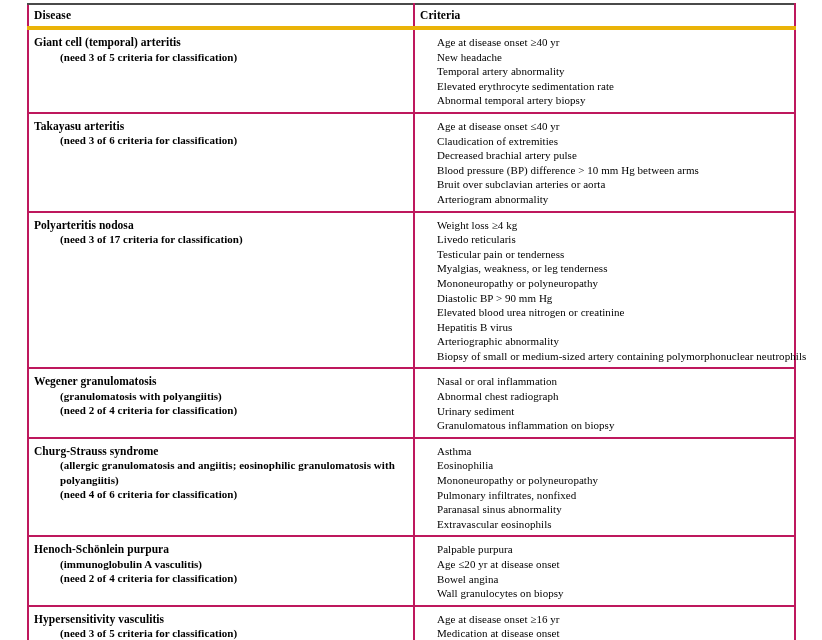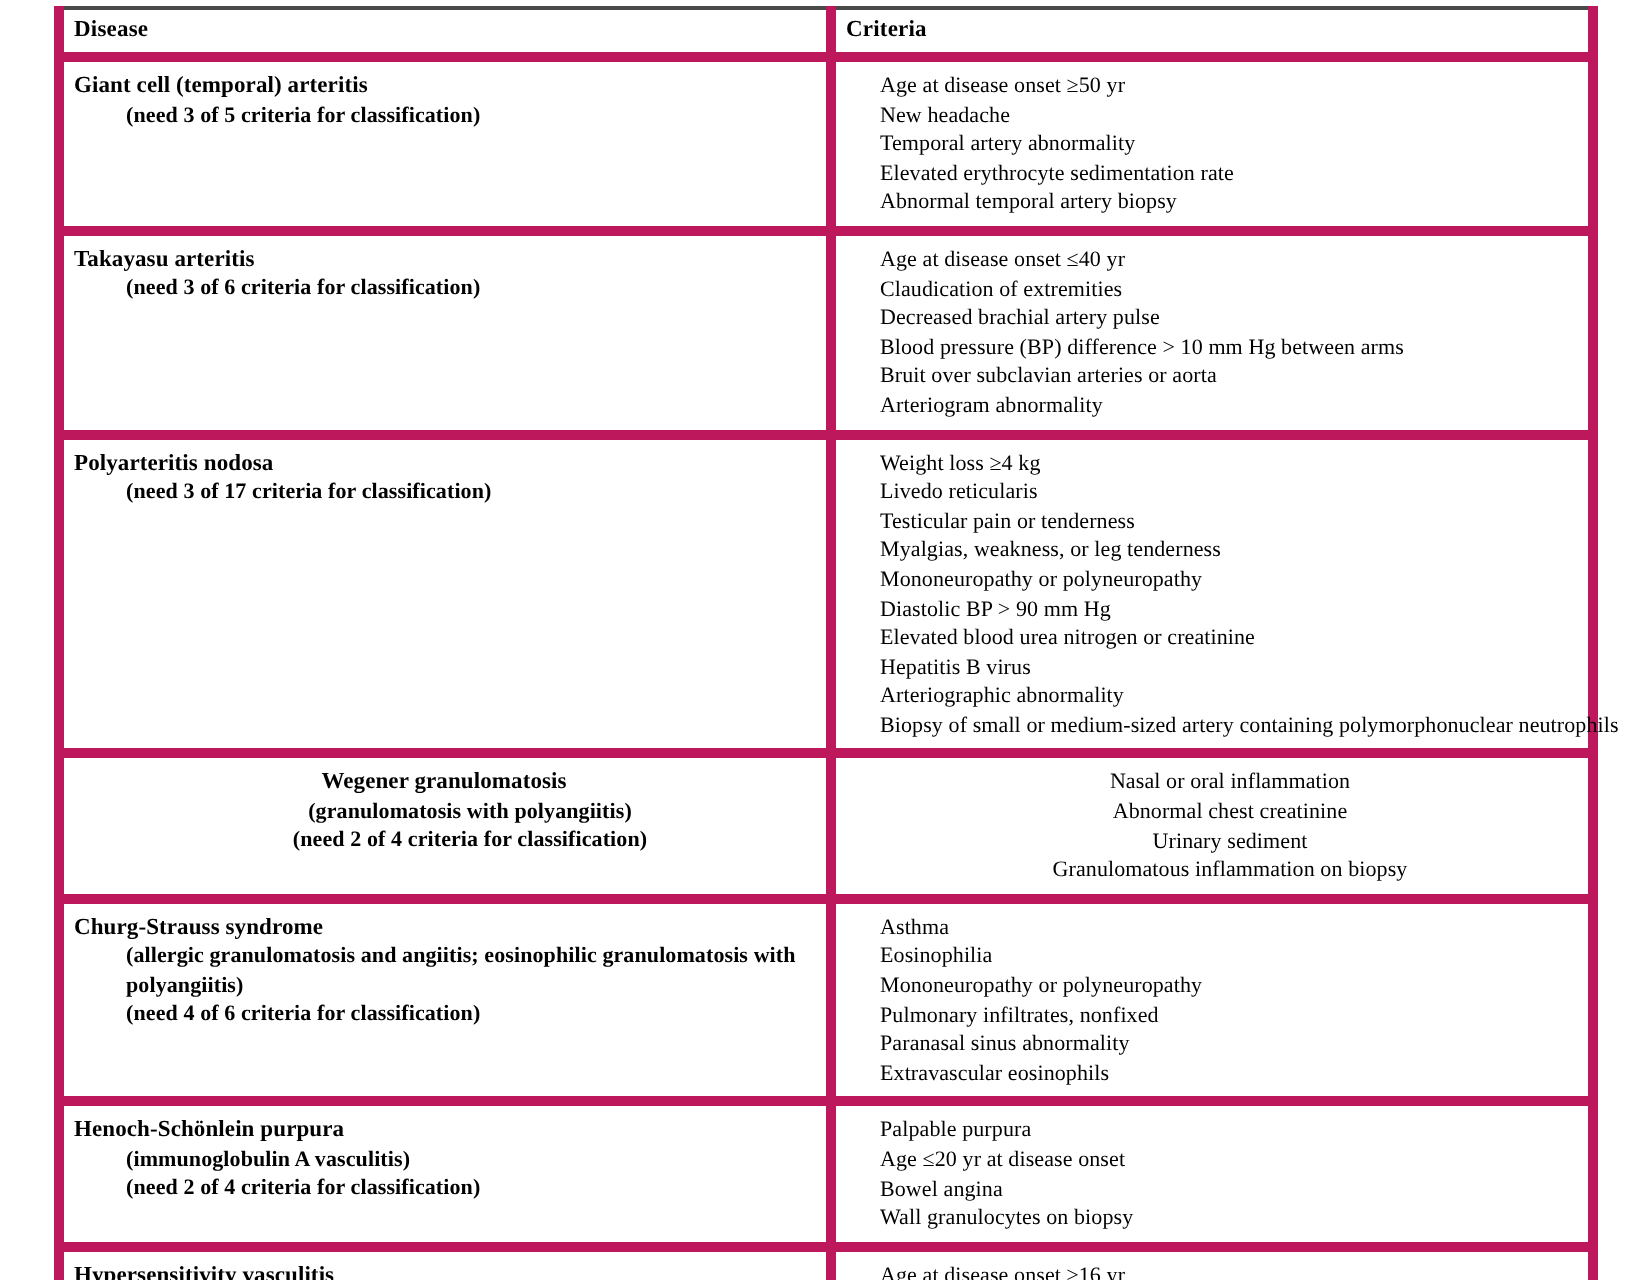--- a/index.html
+++ b/index.html
@@ -23,21 +23,21 @@
   }
 
   table.vasculitis-table {
     border-collapse: collapse;
     table-layout: fixed;
     width: 767px;
   }
 
   table.vasculitis-table td,
   table.vasculitis-table th {
-    border: 5px solid #be185d;
+    border: 2px solid #be185d;
     vertical-align: top;
     padding: 0;
     background: #ffffff;
   }
 
   col.col-disease { width: 386px; }
   col.col-criteria { width: 381px; }
 
   
   tr.header-row th {
@@ -82,21 +82,21 @@
     font-size: 11px;
     line-height: 14.6px;
     white-space: nowrap;
     letter-spacing: 0.05px;
   }
 
   
   tr[data-row="0"] td { height: 68px; }
   tr[data-row="1"] td { height: 88px; margin-top: 24px; }
   tr[data-row="2"] td { height: 139px; }
-  tr[data-row="3"] td { height: 62px; text-align: center; }
+  tr[data-row="3"] td { height: 62px; }
   tr[data-row="4"] td { height: 79px; }
   tr[data-row="5"] td { height: 58px; margin-top: 37px; }
   tr[data-row="6"] td { height: 78px; border-bottom: 2px solid #4a4a4a; }
 </style>
 </head>
 <body>
 
 <div id="table-wrap">
   <table class="vasculitis-table">
     <colgroup>
@@ -116,21 +116,21 @@
     <tbody id="table-body">
         <tr data-row="0">
           <td>
             <div class="disease-cell-inner">
               <div class="disease-name">Giant cell (temporal) arteritis</div>
               <div class="disease-note">(need 3 of 5 criteria for classification)</div>
             </div>
           </td>
           <td>
             <div class="criteria-cell-inner">
-              <div class="criteria-item">Age at disease onset ≥50 yr</div>
+              <div class="criteria-item">Age at disease onset ≥40 yr</div>
               <div class="criteria-item">New headache</div>
               <div class="criteria-item">Temporal artery abnormality</div>
               <div class="criteria-item">Elevated erythrocyte sedimentation rate</div>
               <div class="criteria-item">Abnormal temporal artery biopsy</div>
             </div>
           </td>
         </tr>
         <tr data-row="1">
           <td>
             <div class="disease-cell-inner">
@@ -175,21 +175,21 @@
           <td>
             <div class="disease-cell-inner">
               <div class="disease-name">Wegener granulomatosis</div>
               <div class="disease-note">(granulomatosis with polyangiitis)</div>
               <div class="disease-note">(need 2 of 4 criteria for classification)</div>
             </div>
           </td>
           <td>
             <div class="criteria-cell-inner">
               <div class="criteria-item">Nasal or oral inflammation</div>
-              <div class="criteria-item">Abnormal chest creatinine</div>
+              <div class="criteria-item">Abnormal chest radiograph</div>
               <div class="criteria-item">Urinary sediment</div>
               <div class="criteria-item">Granulomatous inflammation on biopsy</div>
             </div>
           </td>
         </tr>
         <tr data-row="4">
           <td>
             <div class="disease-cell-inner">
               <div class="disease-name">Churg-Strauss syndrome</div>
               <div class="disease-note">(allergic granulomatosis and angiitis; eosinophilic granulomatosis with polyangiitis)</div>

